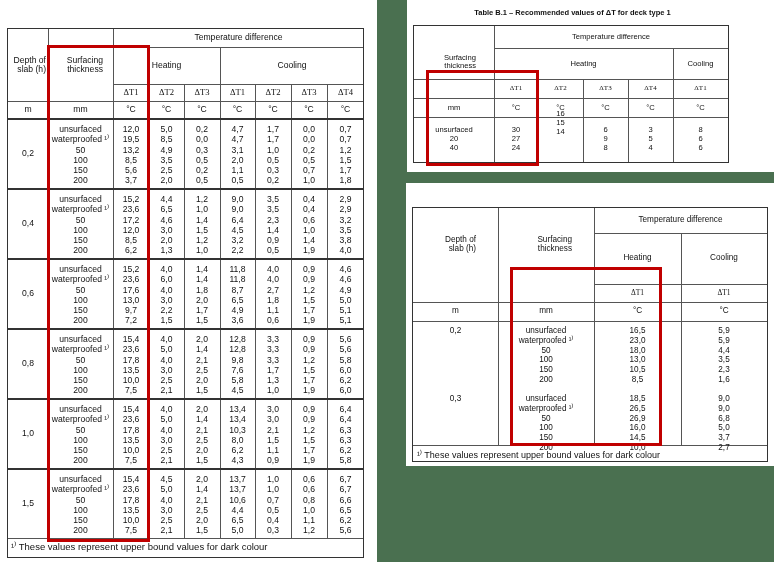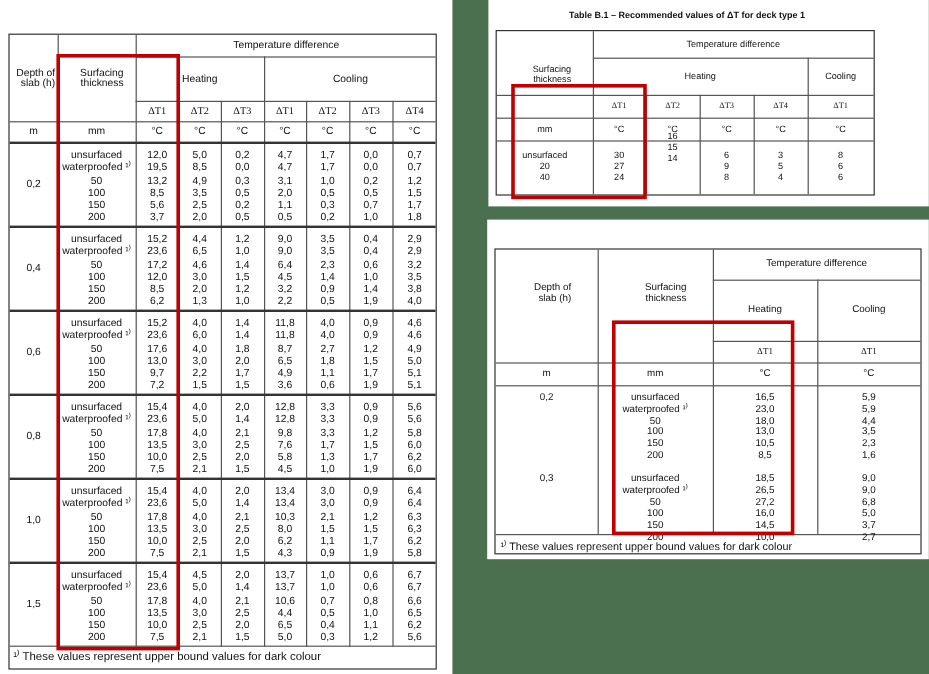--- a/index.html
+++ b/index.html
@@ -588,21 +588,21 @@
           <span>unsurfaced</span>
           <span>waterproofed ¹⁾</span>
           <span>50</span>
           <span>100</span>
           <span>150</span>
           <span>200</span>
         </div>
         <div class="colstack" style="left:181px;top:186px;width:87px;line-height:9.8px;align-items:center;text-align:center;">
           <span>18,5</span>
           <span>26,5</span>
-          <span>27,2</span>
+          <span>26,9</span>
           <span>16,0</span>
           <span>14,5</span>
           <span>10,0</span>
         </div>
         <div class="colstack" style="left:268px;top:186px;width:86px;line-height:9.8px;align-items:center;">
           <span>9,0</span>
           <span>9,0</span>
           <span>6,8</span>
           <span>5,0</span>
           <span>3,7</span>

